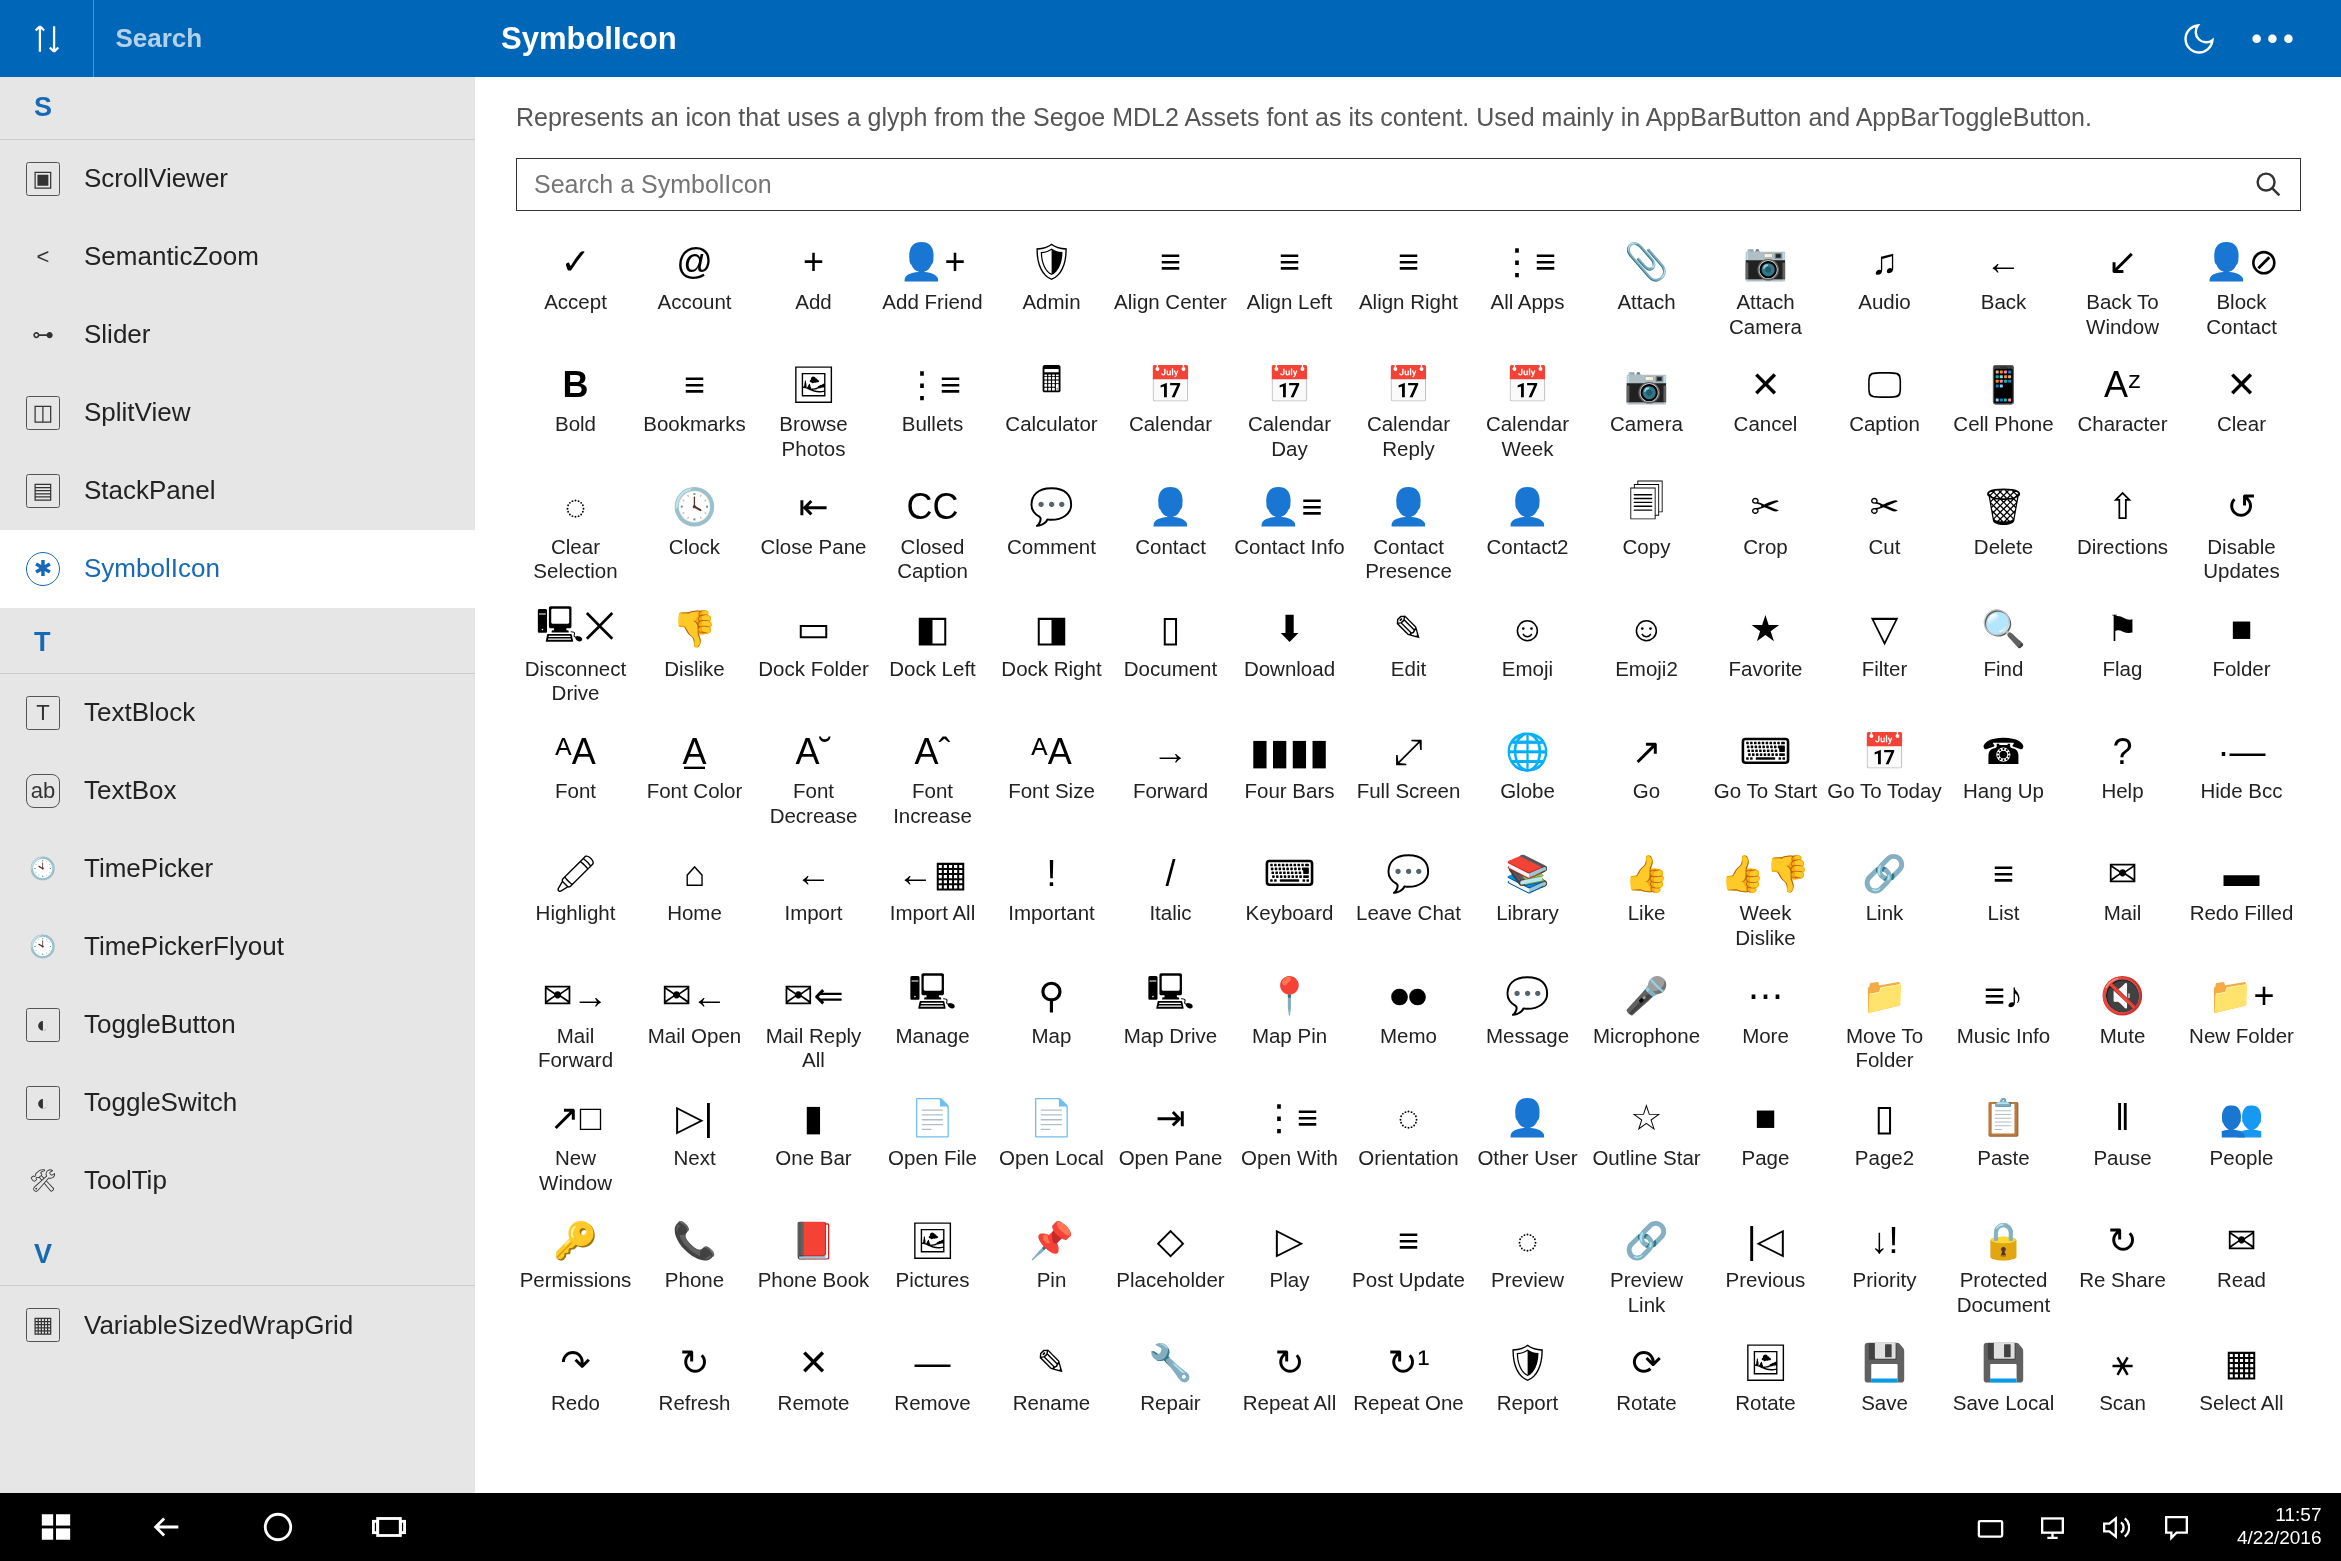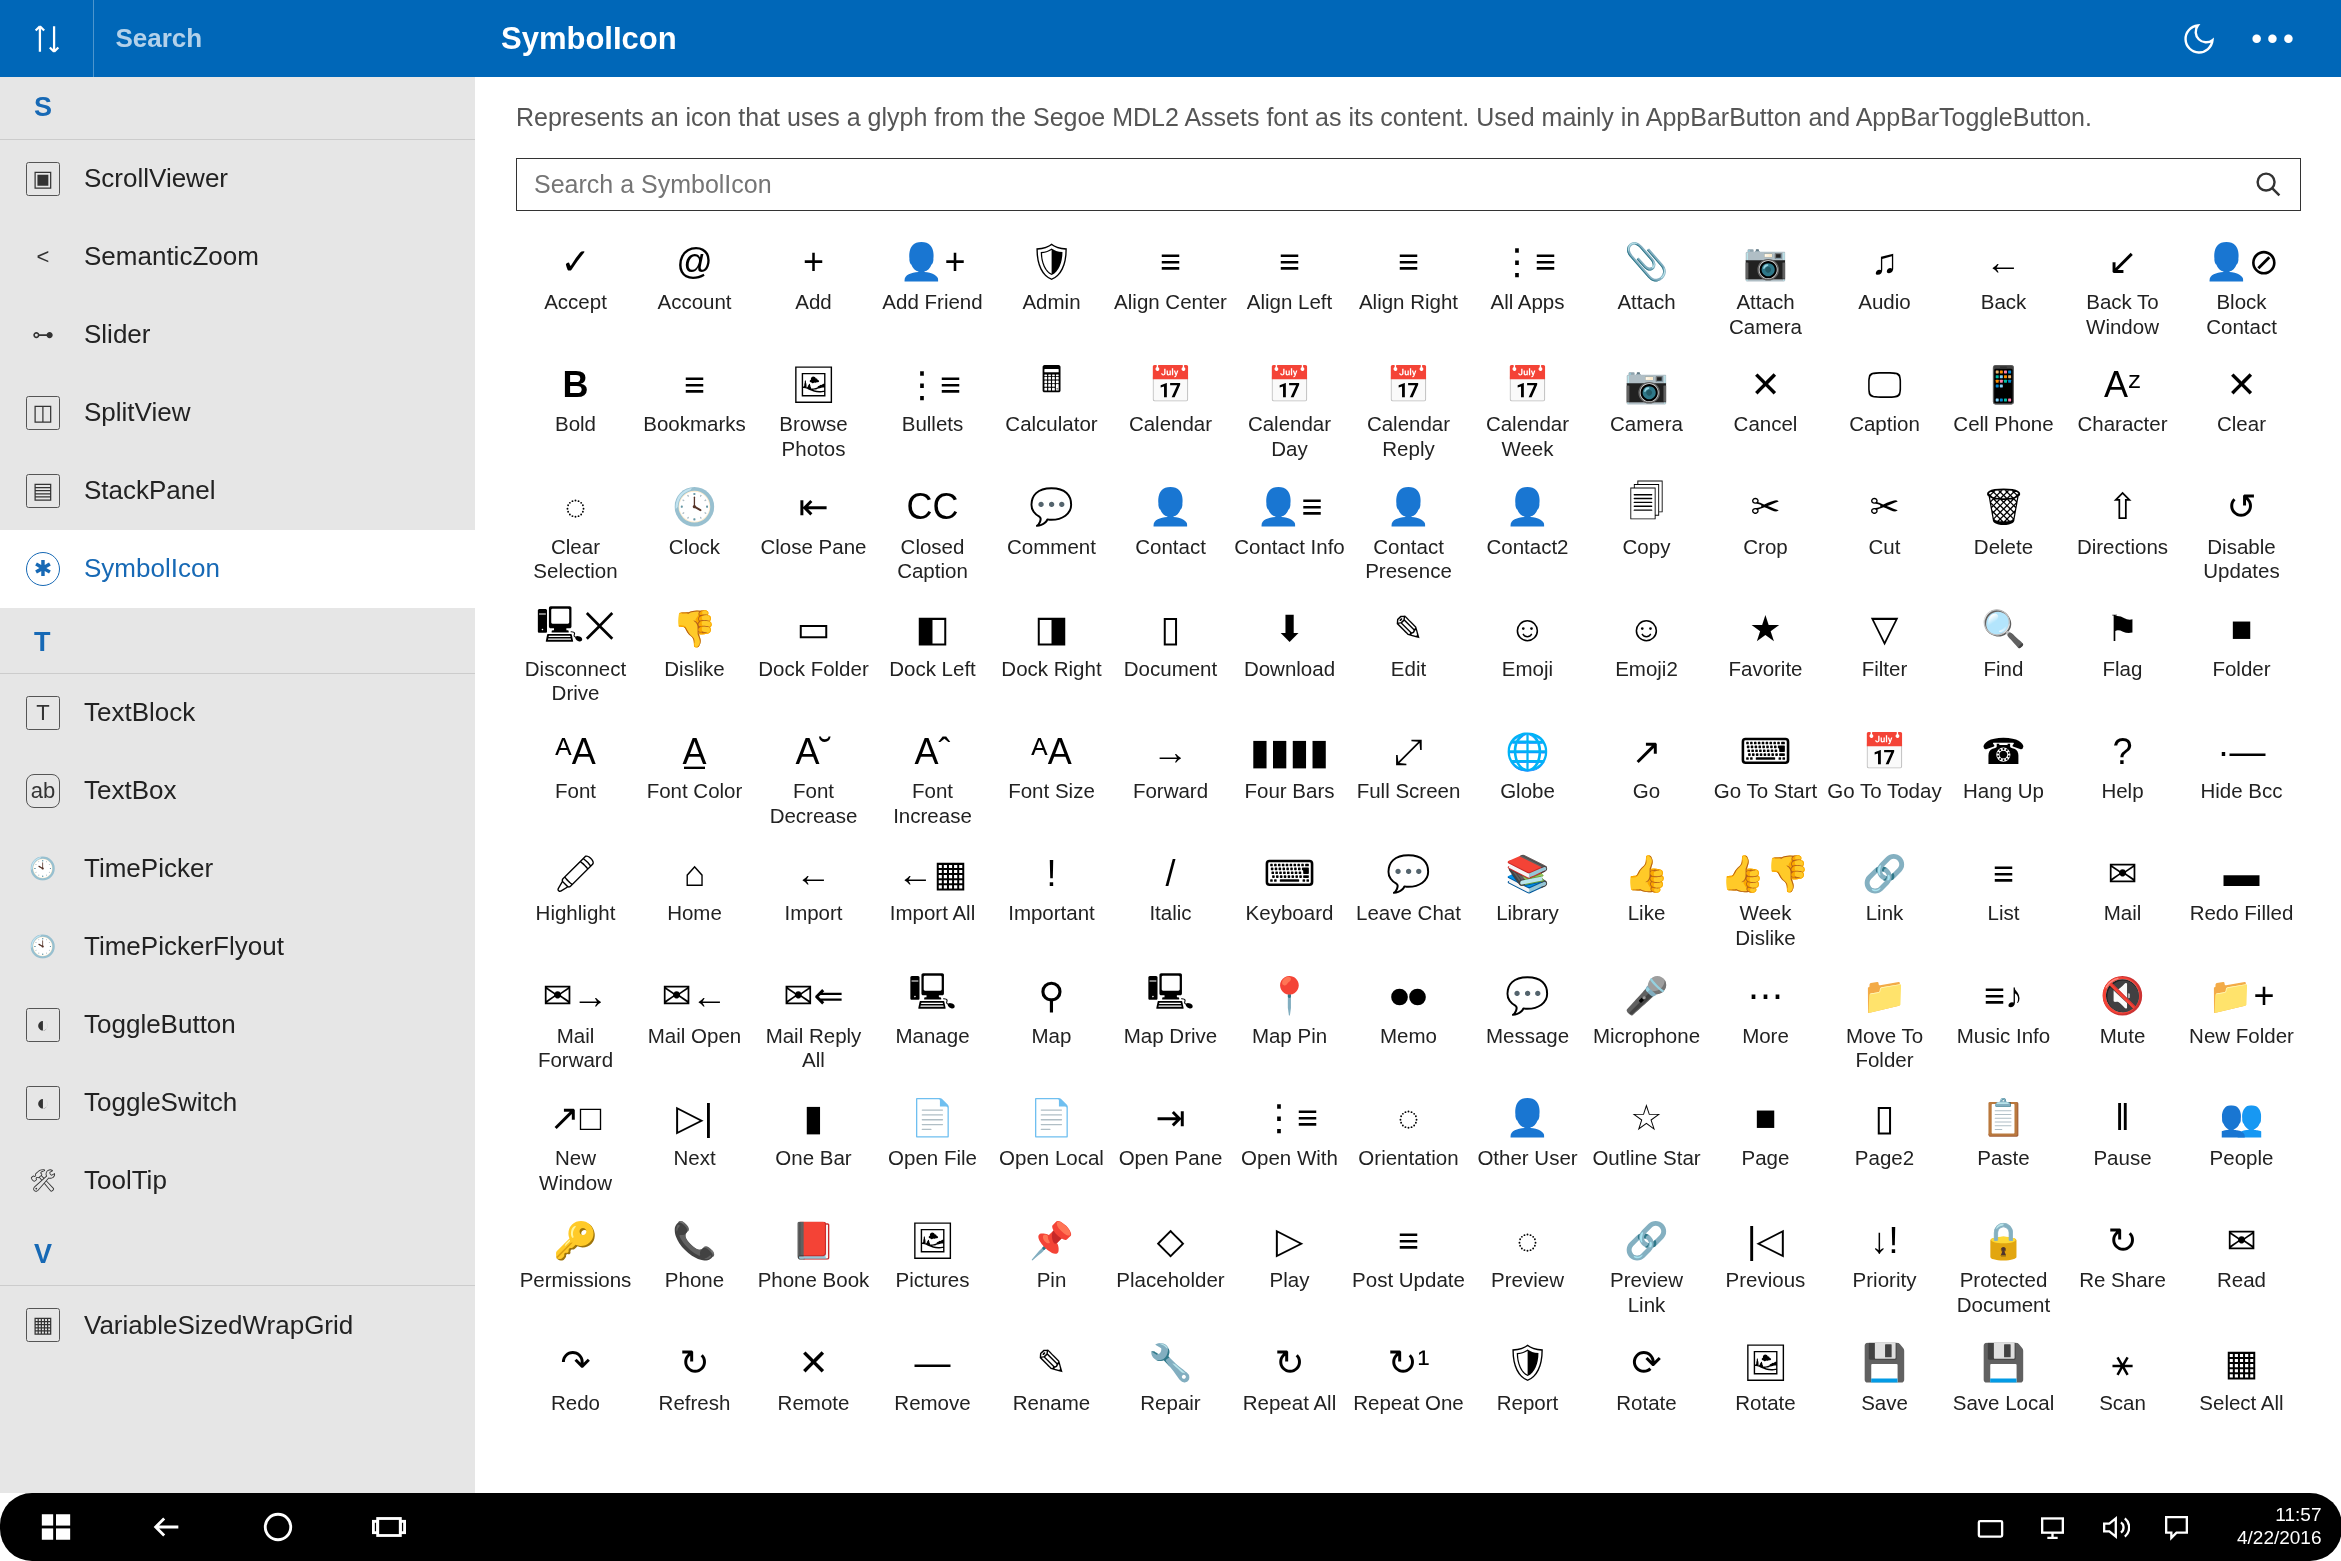--- a/index.html
+++ b/index.html
@@ -31,21 +31,21 @@
 .searchbox input { flex: 1; border: none; outline: none; font-size: 25px; color: #333; background: transparent; }
 .searchbox .mag { width: 29px; height: 29px; }
 
 .grid-scroll { flex: 1; overflow-y: auto; }
 .icon-grid { display: grid; grid-template-columns: repeat(15, 1fr); gap: 12px 0px; padding-top: 6.8px; padding-bottom:6.8px;}
 .icon-cell { display: flex; flex-direction: column; align-items: center; justify-content: flex-start; cursor: pointer; padding: 5.1px 1.7px; }
 .icon-glyph { height: 45px; display: flex; align-items: center; justify-content: center; font-size: 36px; color: #000; }
 .icon-label { font-size: 20.5px; color: #222; text-align: center; line-height: 1.2; margin-top: 5.1px; min-height: 50px; }
 
 
-.taskbar { height: 68px; background: #000; color: #fff; display: flex; align-items: center; flex-shrink: 0; border-radius: 32px; }
+.taskbar { height: 68px; background: #000; color: #fff; display: flex; align-items: center; flex-shrink: 0; }
 .taskbar .tb-left { display: flex; align-items: center; }
 .taskbar .tb-btn { width: 111px; height: 68px; display: flex; align-items: center; justify-content: center; }
 .taskbar .tb-btn svg, .taskbar .tb-btn .glyph { width: 34px; height: 34px; }
 .taskbar .spacer { flex: 1; }
 .taskbar .tb-right { display: flex; align-items: center; gap: 31px; padding-right: 20.5px; }
 .taskbar .tray-icon { width: 31px; height: 31px; display:flex; align-items:center; justify-content:center;}
 .taskbar .clock { text-align: right; font-size: 19px; line-height: 1.2; padding-left: 13.7px; }
 
 svg { display: block; }
 </style>

